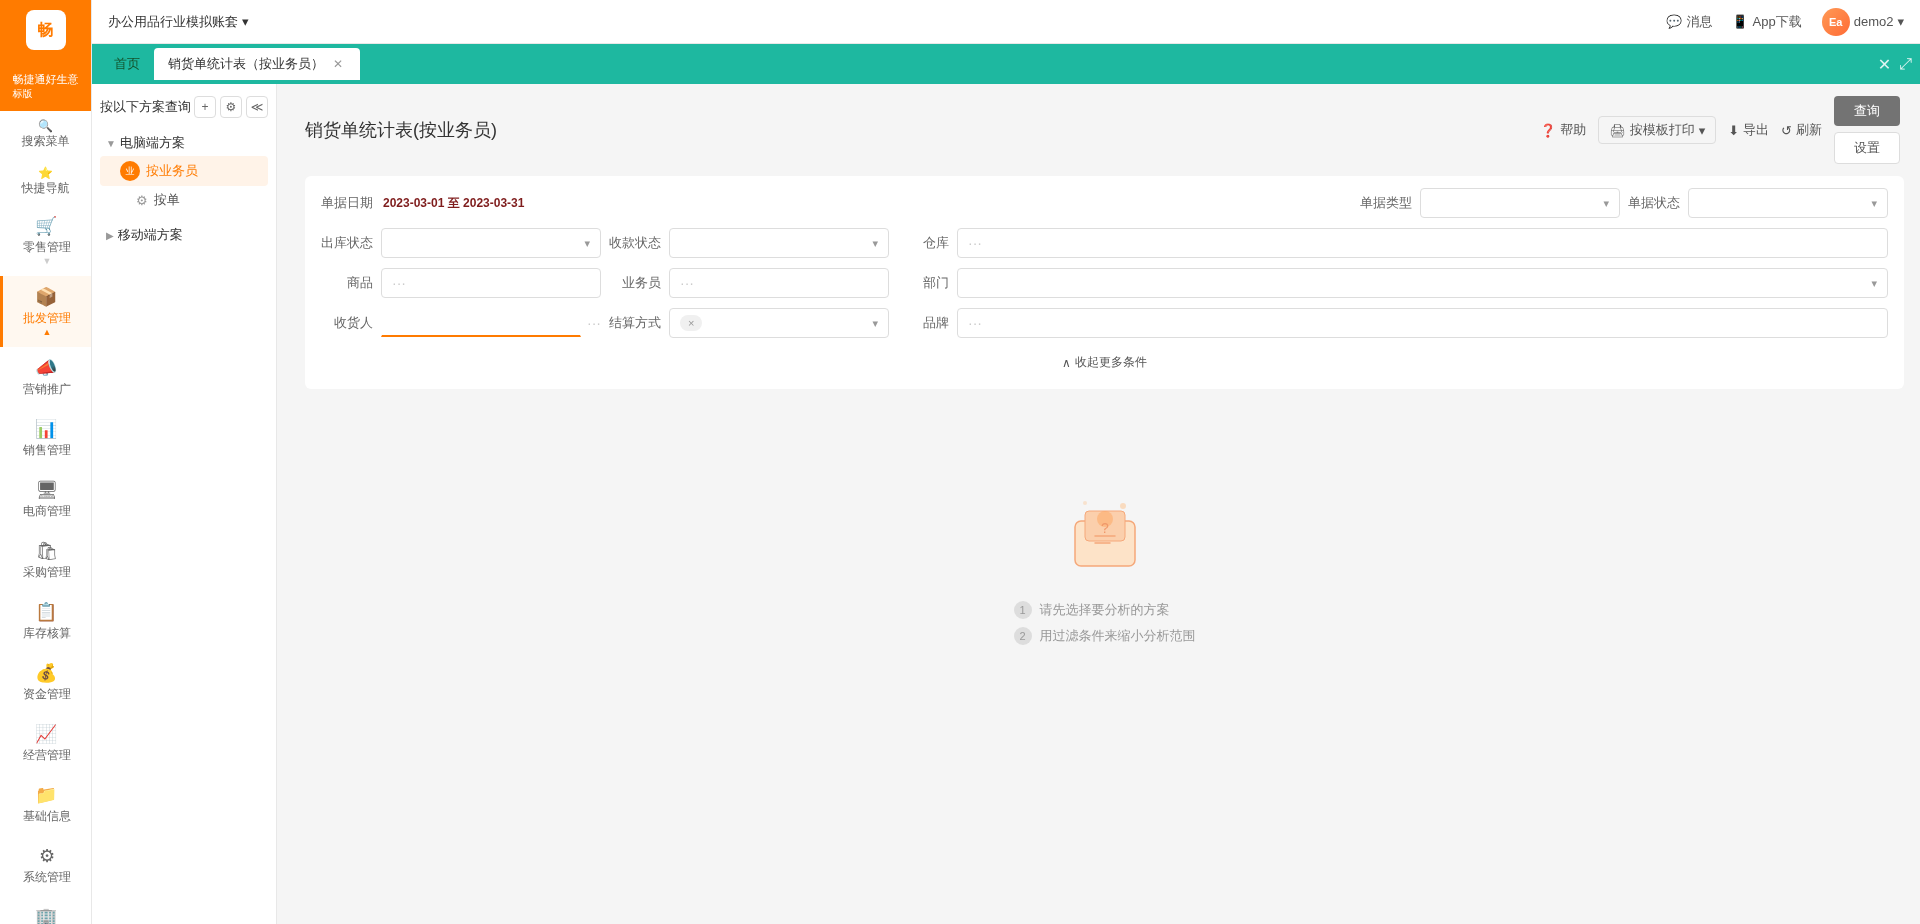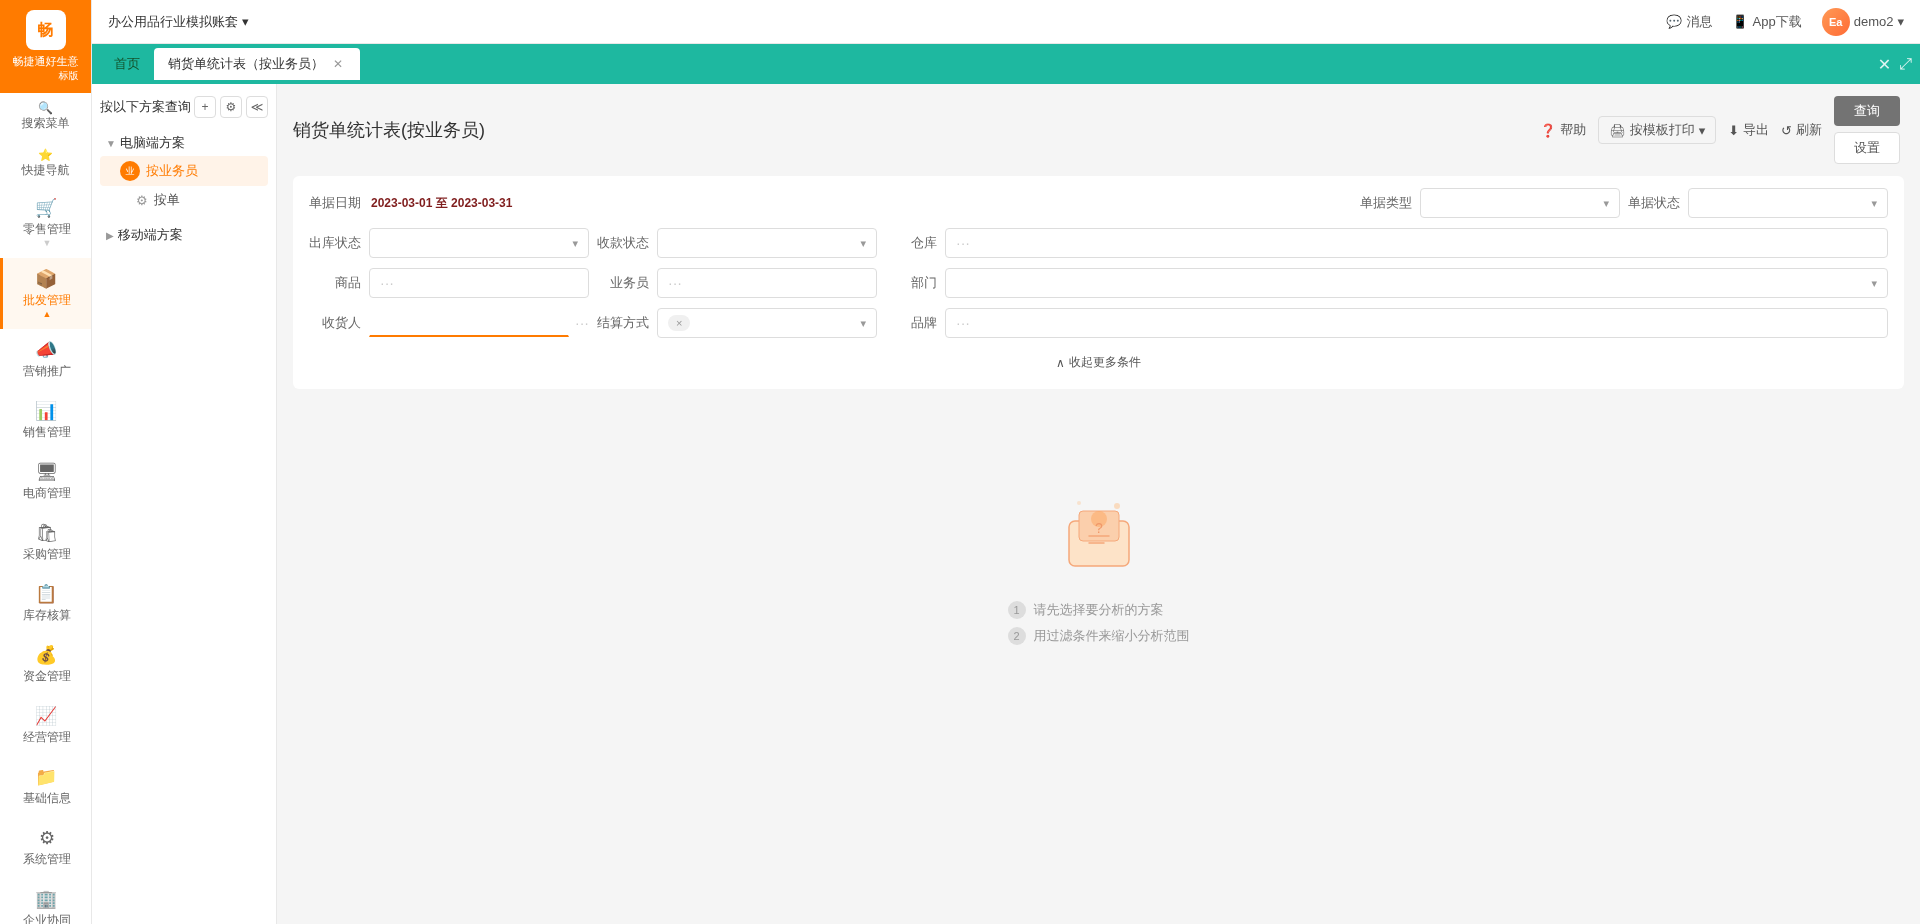--- a/index.html
+++ b/index.html
@@ -2,21 +2,21 @@
 <html><head>
   <meta charset="utf-8">
   <style>
     * { box-sizing: border-box; margin: 0; padding: 0; }
     body { font-family: -apple-system, BlinkMacSystemFont, 'PingFang SC', 'Microsoft YaHei', sans-serif; font-size: 13px; background: #f5f5f5; display: flex; height: 924px; overflow: hidden; }
 
     
     .sidebar { width: 92px; background: #fff; display: flex; flex-direction: column; align-items: center; border-right: 1px solid #e8e8e8; flex-shrink: 0; }
     .sidebar-logo { width: 100%; background: #ff7b00; padding: 10px 8px; display: flex; flex-direction: column; align-items: center; cursor: pointer; }
     .sidebar-logo-icon { width: 40px; height: 40px; background: #fff; border-radius: 8px; display: flex; align-items: center; justify-content: center; color: #ff7b00; font-weight: bold; font-size: 16px; }
-    .sidebar-logo-text { color: #fff; font-size: 11px; margin-top: 4px; text-align: right; line-height: 1.3; }
+    .sidebar-logo-text { color: #fff; font-size: 11px; margin-top: 22px; text-align: left; line-height: 1.3; }
     .sidebar-nav-item { width: 100%; padding: 10px 4px; display: flex; flex-direction: column; align-items: center; cursor: pointer; color: #666; font-size: 12px; border-left: 3px solid transparent; }
     .sidebar-nav-item.active { color: #ff7b00; border-left-color: #ff7b00; background: #fff8f0; }
     .sidebar-nav-item .nav-icon { font-size: 18px; margin-bottom: 2px; }
     .sidebar-search { padding: 8px 4px; width: 100%; display: flex; flex-direction: column; align-items: center; cursor: pointer; color: #666; font-size: 12px; }
     .sidebar-quick { padding: 8px 4px; width: 100%; display: flex; flex-direction: column; align-items: center; cursor: pointer; color: #666; font-size: 12px; }
 
     
     .main { flex: 1; display: flex; flex-direction: column; overflow: hidden; }
 
     
@@ -30,21 +30,21 @@
     
     .tabs { height: 40px; background: #1eb8a0; display: flex; align-items: center; padding: 0 8px; flex-shrink: 0; }
     .tab { height: 32px; padding: 0 14px; border-radius: 4px 4px 0 0; display: flex; align-items: center; gap: 6px; font-size: 13px; cursor: pointer; color: rgba(255,255,255,0.85); }
     .tab.active { background: #fff; color: #333; border-radius: 4px 4px 0 0; }
     .tab.home { color: #14532d; }
     .tab-close { color: #999; font-size: 12px; display: flex; align-items: center; justify-content: center; width: 16px; height: 16px; border-radius: 50%; }
     .tab-actions { margin-left: auto; display: flex; gap: 8px; }
     .tab-action-btn { color: rgba(255,255,255,0.85); cursor: pointer; font-size: 16px; }
 
     
-    .content { flex: 1; display: flex; overflow: hidden; background: #f5f5f5; }
+    .content { flex: 1; display: flex; overflow: hidden; background: #f5f5f5; gap: 12px; }
 
     
     .left-panel { width: 185px; background: #fff; border-right: 1px solid #e8e8e8; padding: 8px; flex-shrink: 0; overflow-y: auto; }
     .left-panel-header { display: flex; align-items: center; justify-content: space-between; margin-bottom: 8px; padding: 4px 0; }
     .left-panel-title { font-size: 13px; color: #333; }
     .left-panel-actions { display: flex; gap: 4px; }
     .panel-action-btn { width: 22px; height: 22px; border: 1px solid #ddd; border-radius: 4px; display: flex; align-items: center; justify-content: center; cursor: pointer; color: #666; font-size: 12px; background: #fff; }
     .tree-group { margin-bottom: 4px; }
     .tree-group-header { display: flex; align-items: center; gap: 4px; padding: 4px 6px; color: #333; font-size: 13px; cursor: pointer; }
     .tree-item { display: flex; align-items: center; gap: 6px; padding: 5px 6px 5px 20px; border-radius: 4px; cursor: pointer; color: #555; font-size: 13px; }

